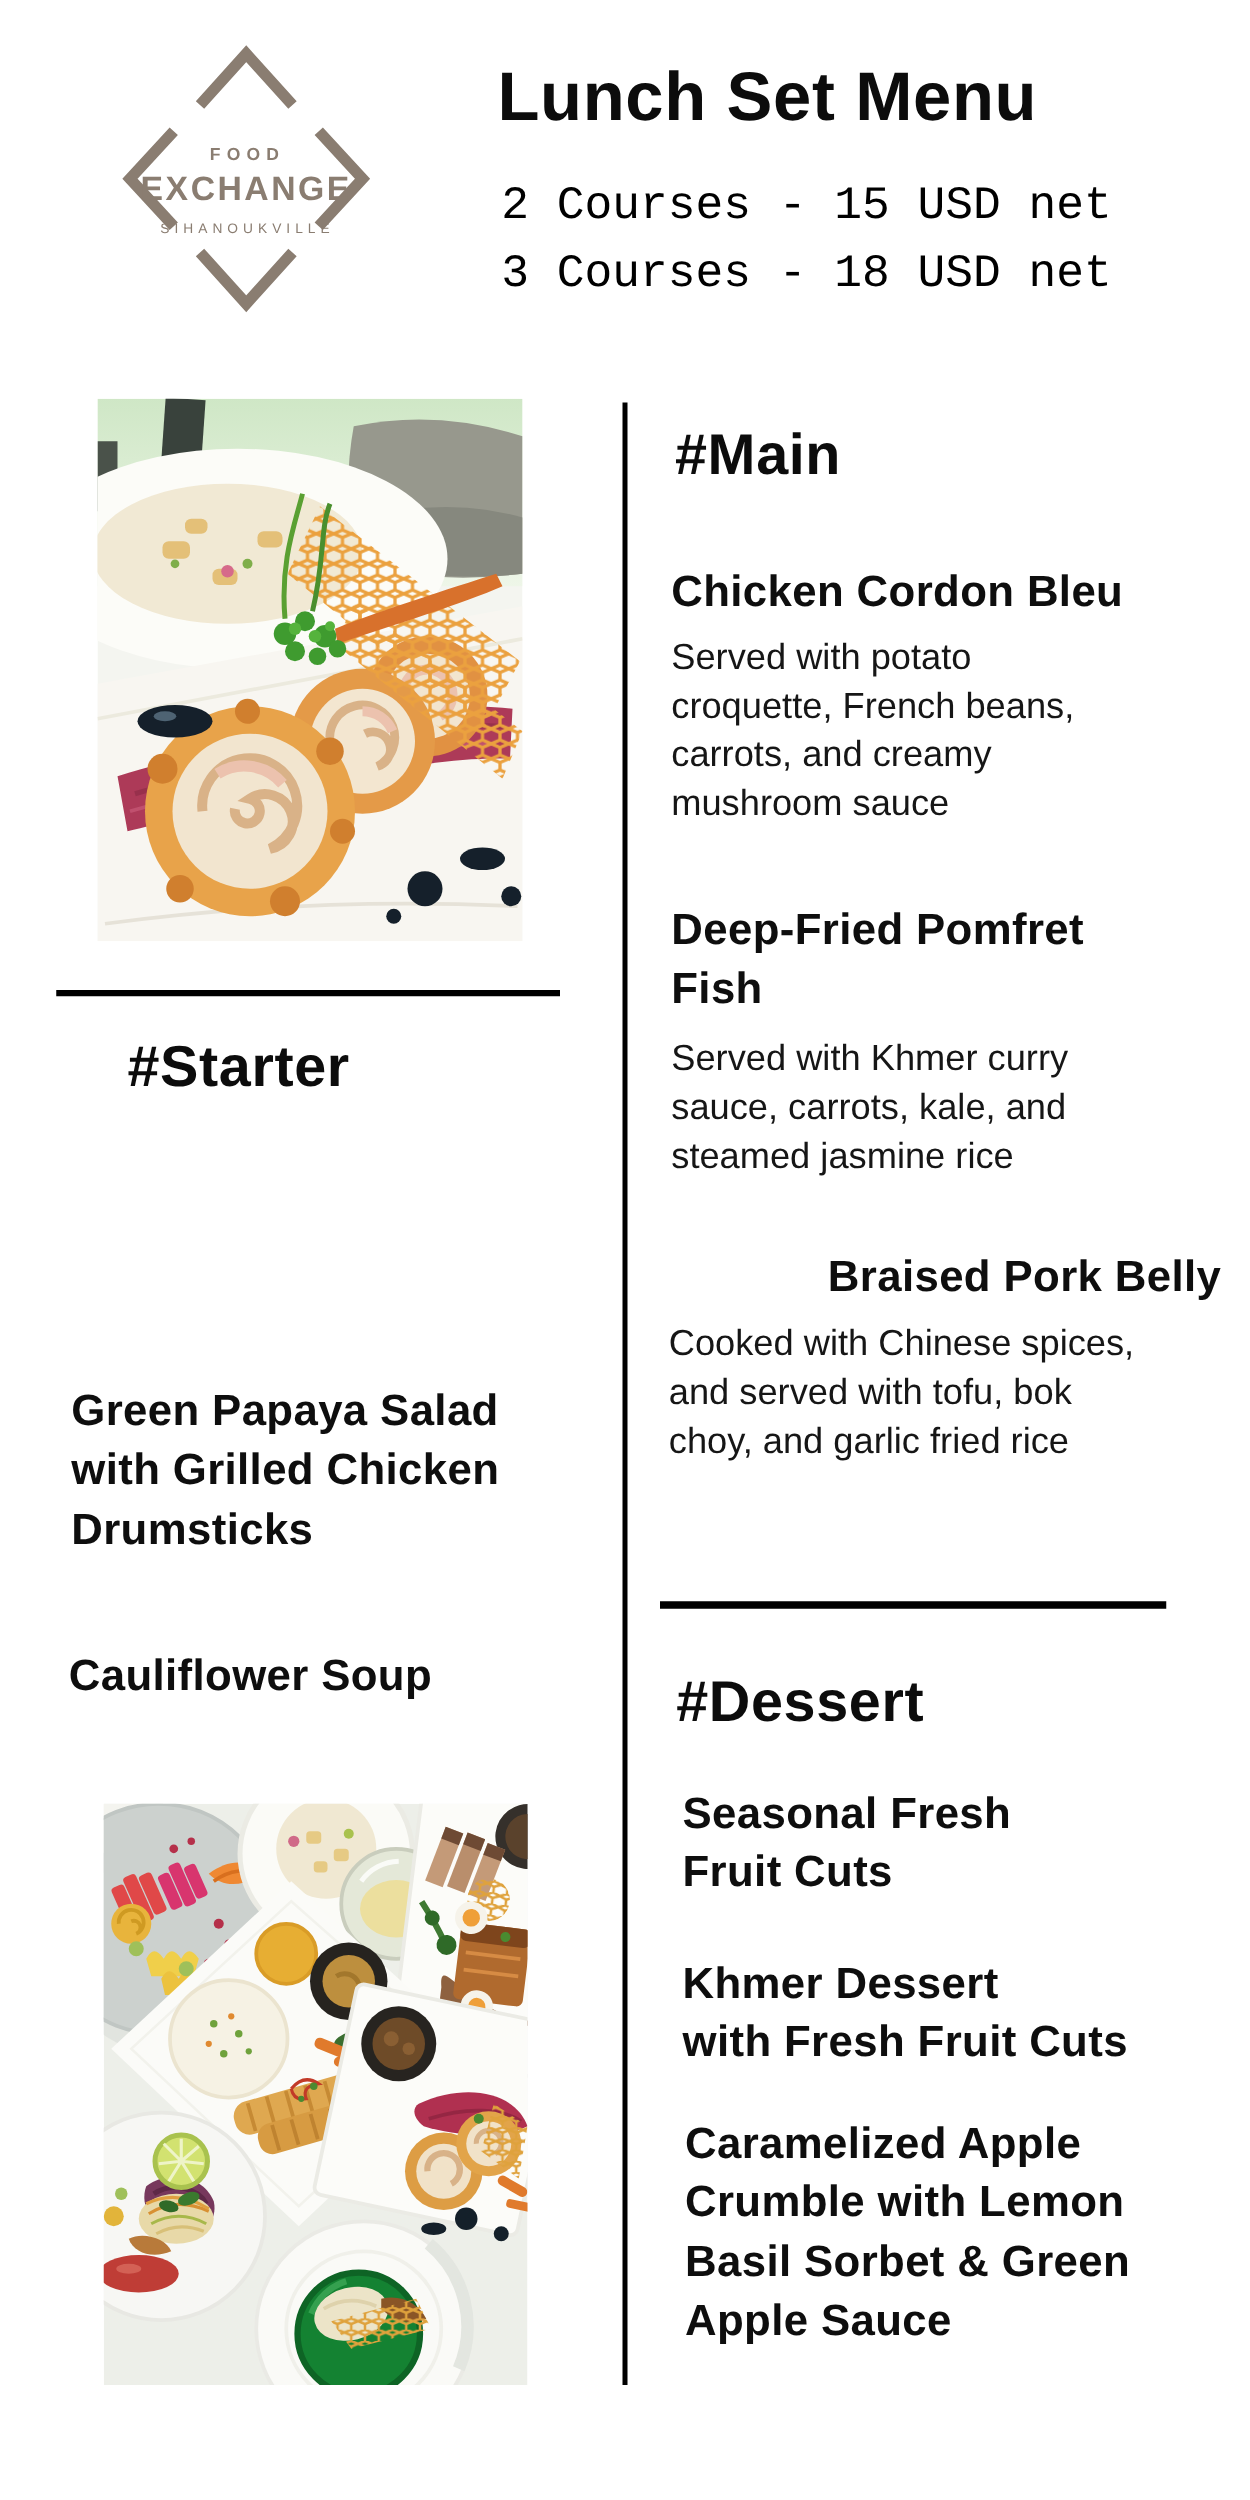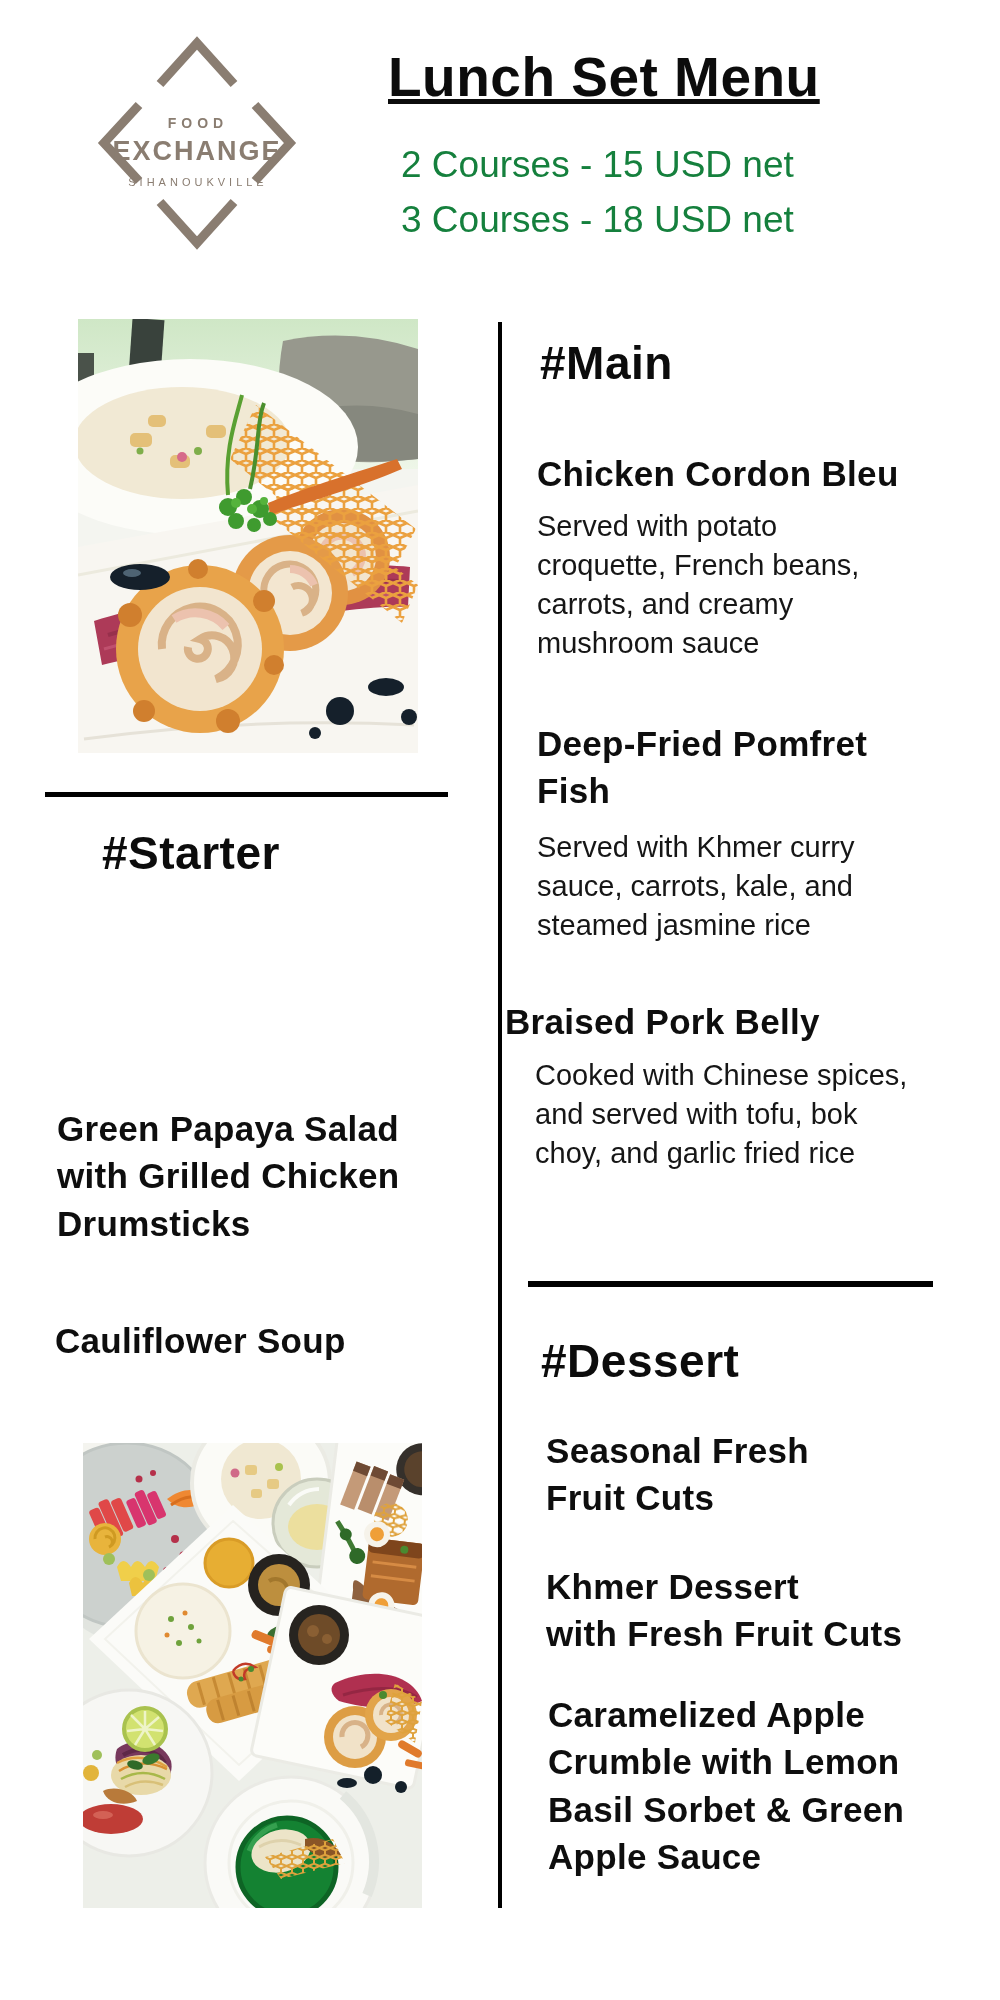--- a/index.html
+++ b/index.html
@@ -4,21 +4,21 @@
 <style>
   html,body { margin:0; padding:0; background:#ffffff; }
   #canvas {
     position:relative; width:1000px; height:2000px; overflow:hidden;
     background:#ffffff; color:#111;
     font-family:"Liberation Sans", sans-serif;
   }
   .abs { position:absolute; }
 
   .title { font-size:55px; font-weight:700; letter-spacing:0.5px; color:#0c0c0c; white-space:nowrap; }
-  .price { font-size:37px; font-weight:400; line-height:1.48; color:#15803d; white-space:pre-line; }
+  .price { font-size:37px; font-weight:400; line-height:1.48; color:#000000; white-space:pre-line;font-family:Liberation Mono, monospace; }
 
   .heading { font-size:46px; font-weight:700; letter-spacing:0.5px; color:#0c0c0c; white-space:nowrap; }
   .item-name { font-size:35px; font-weight:700; line-height:1.35; letter-spacing:0.3px; color:#0e0e0e; white-space:pre-line; }
   .item-desc { font-size:29px; font-weight:400; line-height:1.35; color:#161616; white-space:pre-line; }
 
   .rule-h { background:#000; height:5px; }
   .rule-v { background:#000; width:4px; }
 
   .photo { display:block; }
 </style>
@@ -34,21 +34,21 @@
       <path d="M183 72 L218 110 L183 148"></path>
       <path d="M88 169 L125 210 L162 169"></path>
     </g>
     <g fill="#8a7d71" font-family="Liberation Sans, sans-serif" text-anchor="middle">
       <text x="126" y="95" font-size="14" font-weight="700" letter-spacing="5">FOOD</text>
       <text x="125" y="127" font-size="27" font-weight="700" letter-spacing="2">EXCHANGE</text>
       <text x="126" y="153" font-size="11" font-weight="400" letter-spacing="4">SIHANOUKVILLE</text>
     </g>
   </svg>
 
-  <div class="abs title" style="left:388px; top:45px;text-decoration:underline;">Lunch Set Menu</div>
+  <div class="abs title" style="left:398px; top:45px;">Lunch Set Menu</div>
 
   <div class="abs price" style="left:401px; top:138px;">2 Courses - 15 USD net
 3 Courses - 18 USD net</div>
 
   <svg class="abs photo" style="left:78px; top:319px;" width="340" height="434" viewBox="0 0 340 434">
     <defs>
       <linearGradient id="winG" x1="0" y1="0" x2="0" y2="1">
         <stop offset="0" stop-color="#cfe7c6"></stop>
           <stop offset="1" stop-color="#eef6e8"></stop>
       </linearGradient>
@@ -342,21 +342,21 @@
 croquette, French beans,
 carrots, and creamy
 mushroom sauce</div>
 
   <div class="abs item-desc" style="left:537px; top:828px; width:440px;">Served with Khmer curry
 sauce, carrots, kale, and
 steamed jasmine rice</div>
   <div class="abs item-name" style="left:537px; top:720px; width:440px;">Deep-Fried Pomfret
 Fish</div>
 
-  <div class="abs item-name" style="left:505px; top:998px; width:440px;">Braised Pork Belly</div>
+  <div class="abs item-name" style="left:537px; top:998px; width:440px;text-align:right;">Braised Pork Belly</div>
   <div class="abs item-desc" style="left:535px; top:1056px; width:445px;">Cooked with Chinese spices,
 and served with tofu, bok
 choy, and garlic fried rice</div>
 
   <div class="abs rule-h" style="left:528px; top:1281px; width:405px; height:6px;"></div>
 
   <div class="abs heading" style="left:541px; top:1334px;">#Dessert</div>
 
   <div class="abs item-name" style="left:546px; top:1563px; width:430px;">Khmer Dessert
 with Fresh Fruit Cuts</div>

